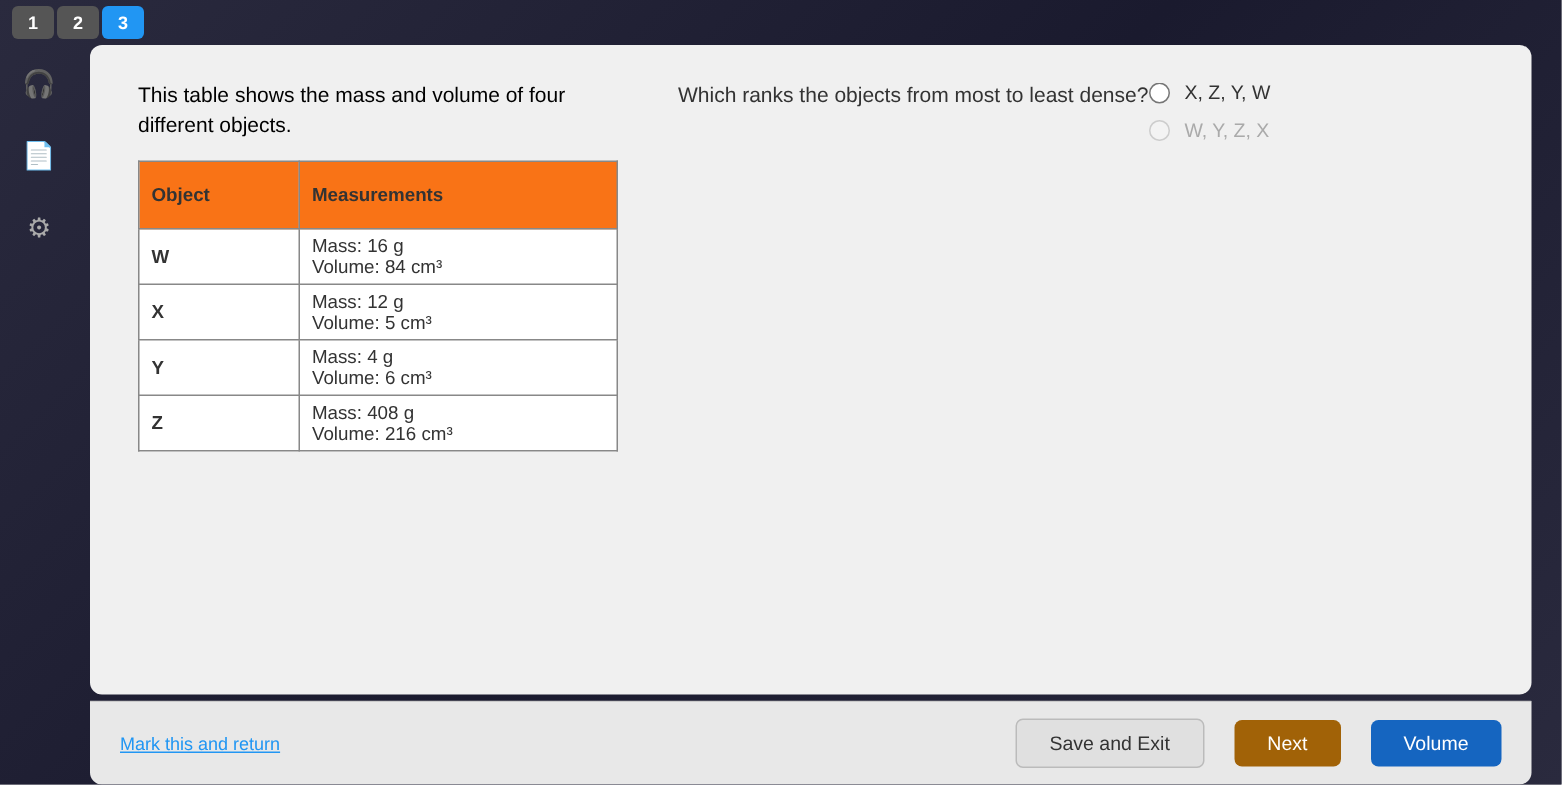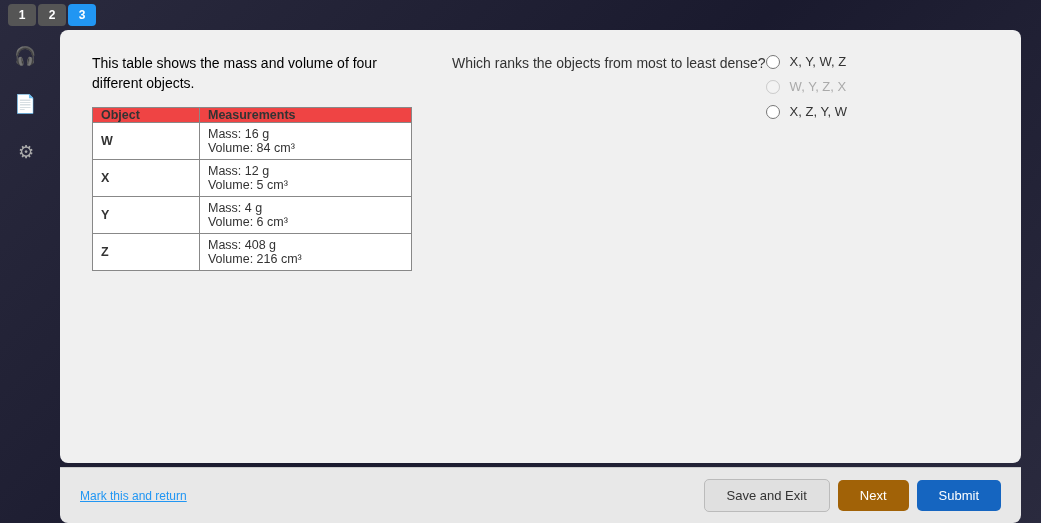--- a/index.html
+++ b/index.html
@@ -98,23 +98,23 @@
     }
 
     
     .data-table {
       border-collapse: collapse;
       width: 100%;
       font-size: 12.5px;
     }
 
     .data-table th {
-      background: #ef4444;
+      background: #f97316;
       border: 1px solid #888;
-      padding: 0 8px;
+      padding: 15px 8px;
       text-align: left;
       font-weight: bold;
       color: #333;
     }
 
     .data-table td {
       background: white;
       border: 1px solid #888;
       padding: 4px 8px;
       color: #333;
@@ -187,21 +187,21 @@
 
     .mark-return-link {
       font-size: 12px;
       color: #2196F3;
       text-decoration: underline;
       cursor: pointer;
     }
 
     .bottom-buttons {
       display: flex;
-      gap: 8px;
+      gap: 20px;
       align-items: center;
     }
 
     .btn {
       padding: 8px 22px;
       border: none;
       border-radius: 5px;
       font-size: 13px;
       font-weight: 500;
       cursor: pointer;
@@ -271,41 +271,37 @@
         </tr>
       </tbody>
     </table>
   </div>
 
   <div class="right-panel">
     <p class="question">Which ranks the objects from most to least dense?</p>
 
     <div class="options">
 
+
       <label class="option">
         <input type="radio" name="density" style="">
-        <span>X, Y, W, Z</span>
+        <span>X, Z, Y, W</span>
       </label>
 
       <label class="option disabled">
         <input type="radio" name="density" disabled="" style="">
         <span style="color:#aaa;">W, Y, Z, X</span>
-      </label>
-
-      <label class="option">
-        <input type="radio" name="density" style="">
-        <span>X, Z, Y, W</span>
       </label>
 
 
     </div>
   </div>
 
 </div>
 
 <div class="bottom-bar">
   <span class="mark-return-link">Mark this and return</span>
   <div class="bottom-buttons">
     <button class="btn btn-save">Save and Exit</button>
     <button class="btn btn-next">Next</button>
-    <button class="btn btn-submit">Submit</button>
+    <button class="btn btn-submit">Volume</button>
   </div>
 </div>
 
 </body></html>

